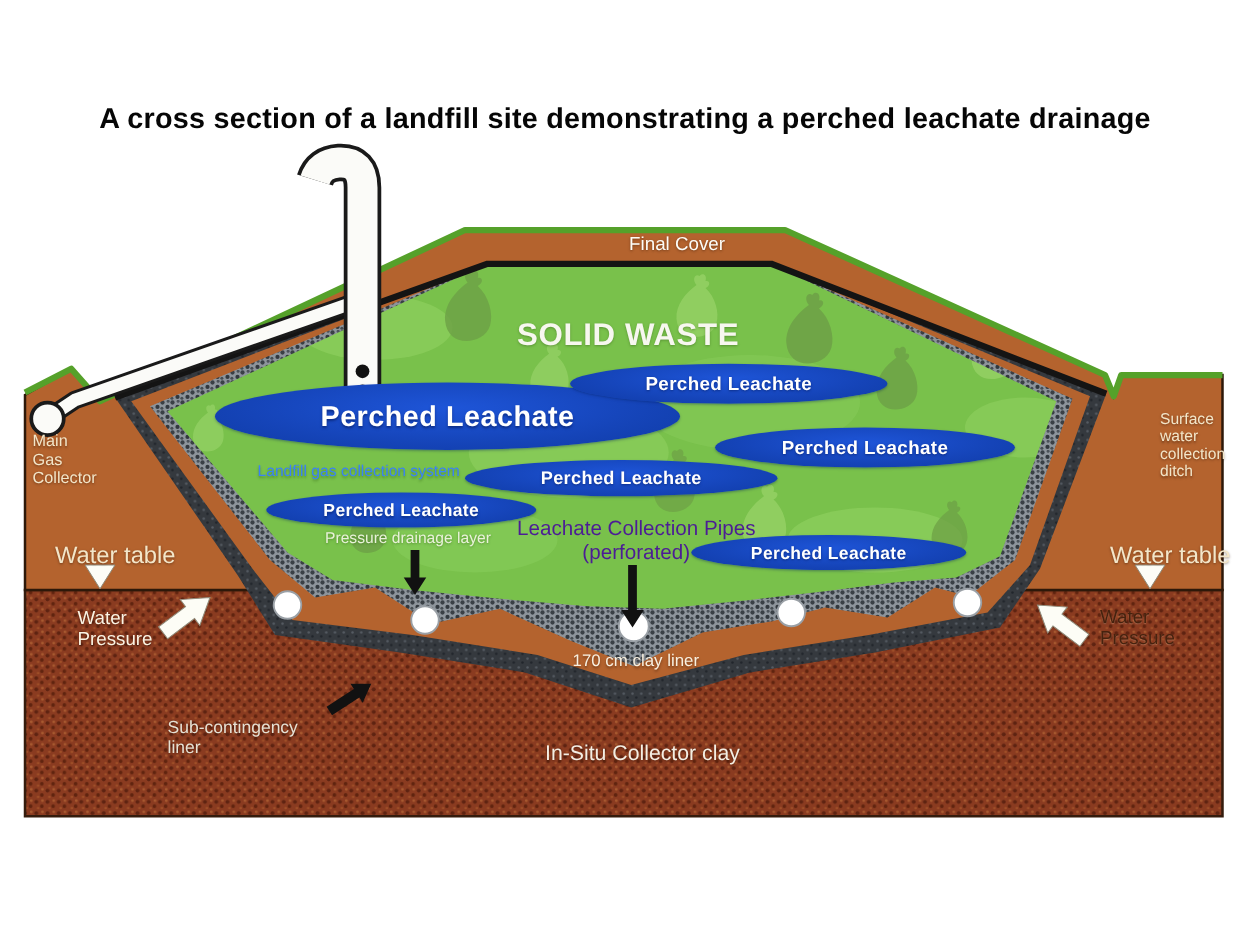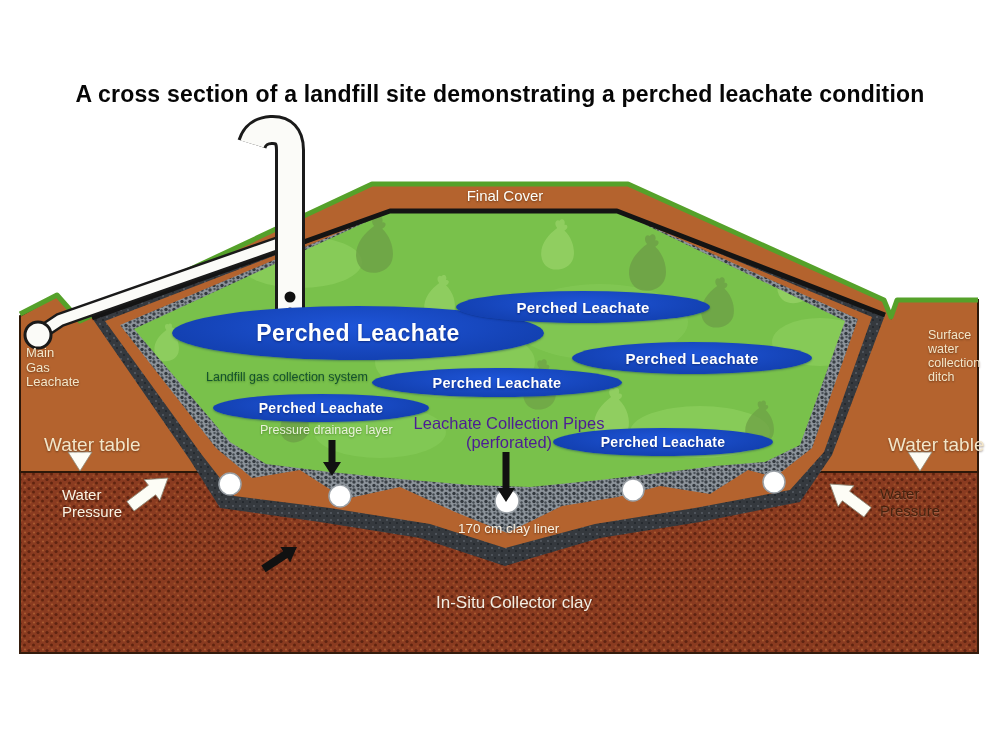--- a/index.html
+++ b/index.html
@@ -4,30 +4,30 @@
 <style>
   html,body{margin:0;padding:0;background:#fff;}
   #stage{position:relative;width:1000px;height:750px;background:#ffffff;overflow:hidden;
          font-family:"Liberation Sans",sans-serif;}
   #diagram-svg{position:absolute;left:0;top:0;}
   .lbl{position:absolute;color:#f3e6c9;font-size:19px;line-height:1.12;
        text-shadow:0 1px 2px rgba(40,15,5,.45);}
   .ml{white-space:pre-line;}
   #title{position:absolute;left:0;top:82px;width:1000px;text-align:center;
          font-size:23px;font-weight:bold;color:#060606;letter-spacing:.2px;text-shadow:none;}
-  #final-cover{left:430px;top:188px;width:150px;text-align:center;color:#fdfdf8;font-size:15px;}
+  #final-cover{left:430px;top:188px;width:150px;text-align:right;color:#fdfdf8;font-size:15px;}
   #solid-waste{left:380px;top:254px;width:245px;text-align:center;color:#f7f7ef;
                font-size:25px;font-weight:bold;letter-spacing:.5px;text-shadow:0 1px 2px rgba(30,60,10,.35);}
   #main-gas{left:26px;top:346px;font-size:13px;}
   #surface-water{left:900px;top:328px;font-size:12.5px;margin-left:28px;}
   #wt-left{left:44px;top:434px;}
   #wt-right{left:888px;top:434px;}
   #wp-left{left:62px;top:487px;font-size:15px;color:#fbf4e4;}
   #wp-right{left:880px;top:486px;font-size:15px;color:#46220e;text-shadow:0 1px 1px rgba(255,235,210,.25);}
-  #landfill-gas{left:206px;top:370px;font-size:12.5px;color:#14532d;text-shadow:0 1px 2px rgba(30,70,10,.4);}
+  #landfill-gas{left:206px;top:370px;font-size:12.5px;color:#3b82f6;text-shadow:0 1px 2px rgba(30,70,10,.4);}
   #granular{left:260px;top:423px;font-size:12.5px;color:#e9f2d9;text-shadow:0 1px 2px rgba(30,70,10,.4);}
   #leachate-pipes{left:400px;top:414px;width:218px;text-align:center;color:#4c1d95;
                   font-size:16.5px;text-shadow:none;line-height:1.18;}
   #clay-liner{left:458px;top:521px;font-size:13.5px;color:#f8f0e0;}
   #sub-liner{left:134px;top:574px;font-size:14px;color:#e6e1d4;}
   #insitu{left:436px;top:593px;font-size:17px;color:#f4eee3;}
   .pl{position:absolute;border-radius:50%;display:flex;align-items:center;justify-content:center;
       color:#fff;font-weight:bold;text-align:left;
       background:radial-gradient(ellipse at 50% 38%, #1e55d8 0%, #1544b8 60%, #0f3aa4 100%);
       box-shadow:0 1px 2px rgba(0,30,90,.35);letter-spacing:.3px;
@@ -135,40 +135,43 @@
       <polyline points="280,243 60,320 42,332" fill="none" stroke="#1a1a1a" stroke-width="15" stroke-linejoin="round"></polyline>
       <polyline points="280,243 60,320 42,332" fill="none" stroke="#fbfbf8" stroke-width="10" stroke-linejoin="round"></polyline>
       <circle cx="38" cy="335" r="13" fill="#fbfbf8" stroke="#1a1a1a" stroke-width="3"></circle>
       <path d="M290,320 L290,150 Q290,129 271,130 Q256,131 252,144" fill="none" stroke="#1a1a1a" stroke-width="30"></path>
       <path d="M290,320 L290,150 Q290,129 271,130 Q256,131 252,144" fill="none" stroke="#fbfbf8" stroke-width="24"></path>
       <circle cx="290" cy="297" r="5.5" fill="#111"></circle>
       <circle cx="290" cy="313" r="5.5" fill="#111"></circle>
     </g>
   </svg>
 
-  <div id="title" class="lbl">A cross section of a landfill site demonstrating a perched leachate condition</div>
+  <div id="title" class="lbl">A cross section of a landfill site demonstrating a perched leachate drainage</div>
   <div id="final-cover" class="lbl">Final Cover</div>
+  <div id="solid-waste" class="lbl">SOLID WASTE</div>
   <div id="main-gas" class="lbl ml">Main
 Gas
-Leachate</div>
+Collector</div>
   <div id="surface-water" class="lbl ml">Surface
 water
 collection
 ditch</div>
   <div id="wt-left" class="lbl">Water table</div>
   <div id="wt-right" class="lbl">Water table</div>
   <div id="wp-left" class="lbl ml">Water
 Pressure</div>
   <div id="wp-right" class="lbl ml">Water
 Pressure</div>
   <div id="landfill-gas" class="lbl">Landfill gas collection system</div>
   <div id="granular" class="lbl">Pressure drainage layer</div>
   <div id="leachate-pipes" class="lbl ml">Leachate Collection Pipes
 (perforated)</div>
   <div id="clay-liner" class="lbl">170 cm clay liner</div>
+  <div id="sub-liner" class="lbl ml">Sub-contingency
+liner</div>
   <div id="insitu" class="lbl">In-Situ Collector clay</div>
 
   <div class="pl e1">Perched Leachate</div>
   <div class="pl e2">Perched Leachate</div>
   <div class="pl e3">Perched Leachate</div>
   <div class="pl e4">Perched Leachate</div>
   <div class="pl e5">Perched Leachate</div>
   <div class="pl e6">Perched Leachate</div>
 
 </div>

